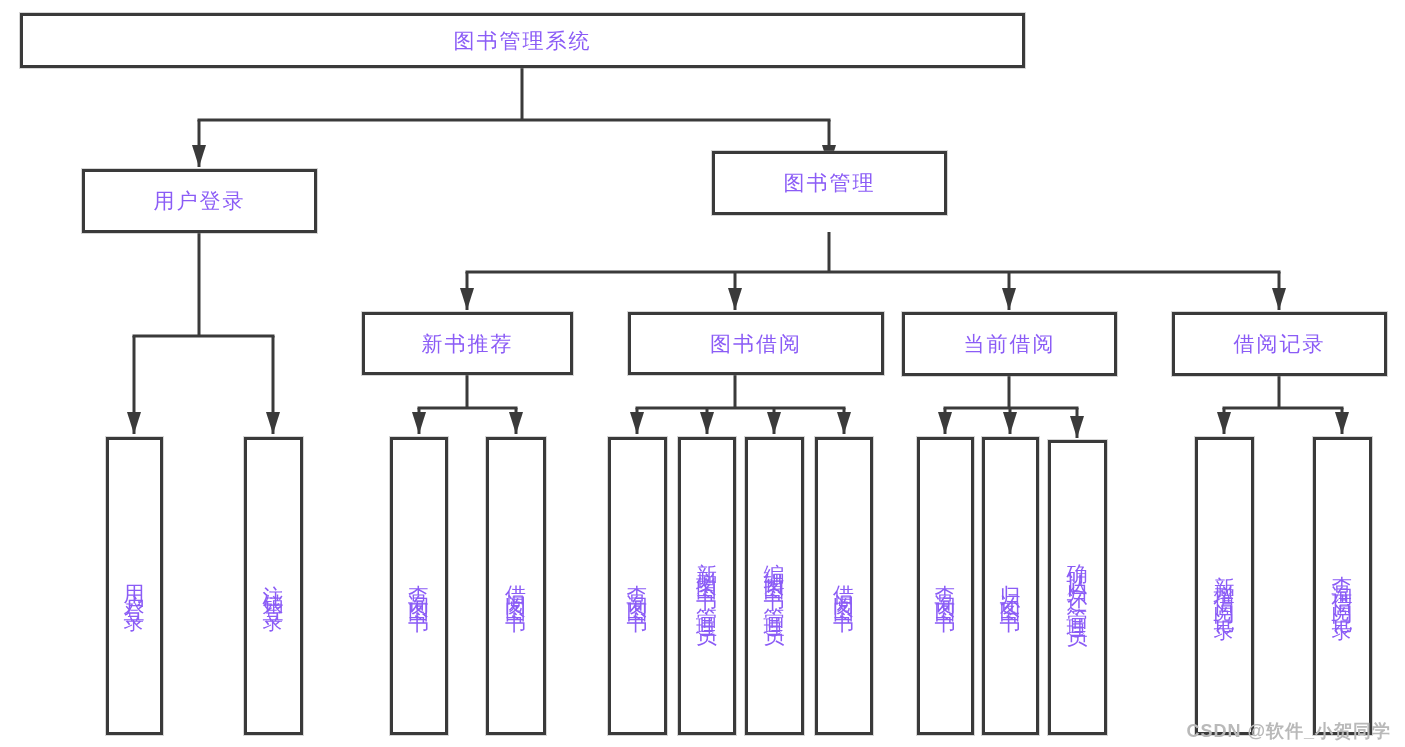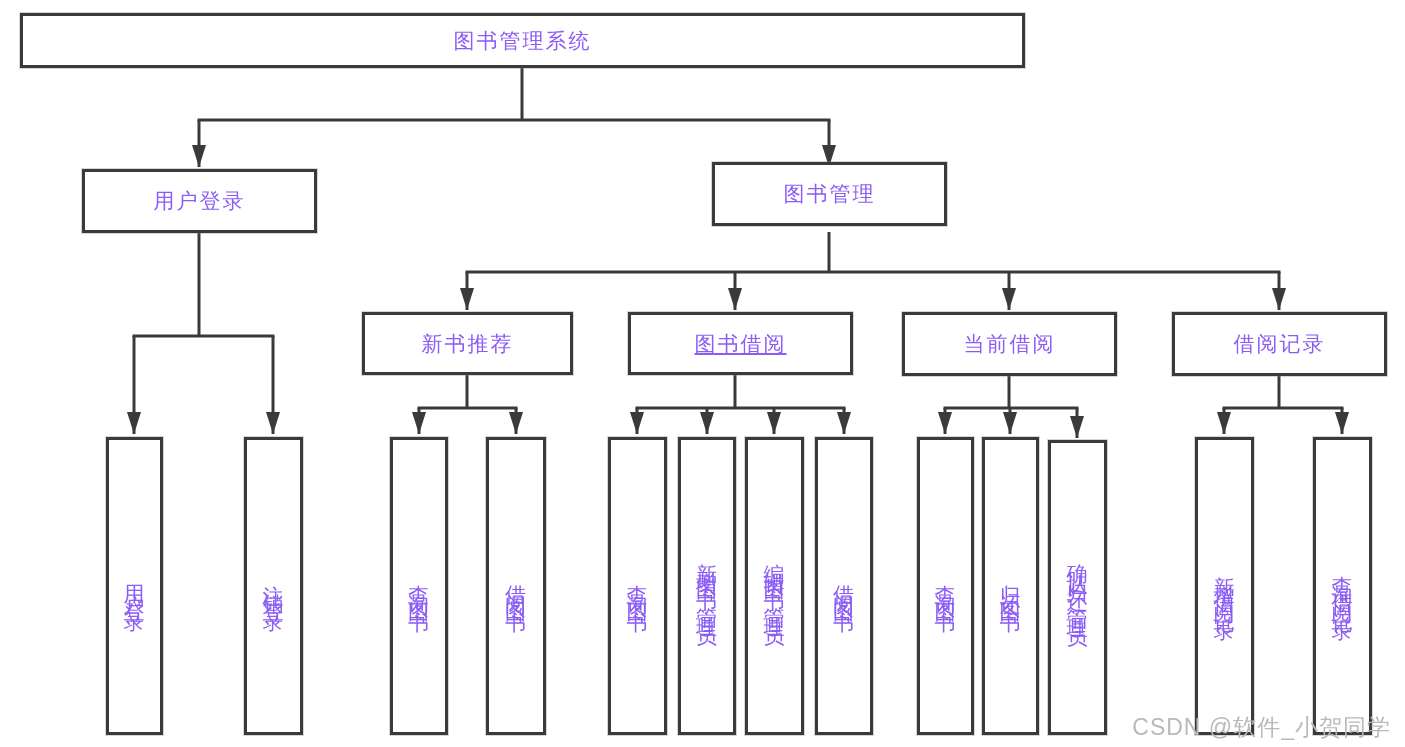--- a/index.html
+++ b/index.html
@@ -29,25 +29,26 @@
     writing-mode:vertical-rl;
     text-orientation:mixed;
     font-size:21px;
     letter-spacing:9px;
     line-height:1;
     white-space:nowrap;
   }
   .watermark{
     position:absolute;
     right:14px;bottom:4px;
-    font-size:23px;
+    font-size:18px;
     color:#b9b9b9;
     letter-spacing:1px;
     z-index:3;
     white-space:nowrap;
+    font-weight:bold;
   }
 </style>
 </head>
 <body>
 
 <div id="stage">
 
   <svg id="connectors" viewBox="0 0 1405 747" xmlns="http://www.w3.org/2000/svg">
     <defs>
       <marker id="ah" markerUnits="userSpaceOnUse" markerWidth="26" markerHeight="18" refX="22" refY="9" orient="auto">
@@ -91,28 +92,28 @@
     </g>
   </svg>
 
   <div class="node" style="left:20px;top:13px;width:1005px;height:55px;">
     <span class="h-label">图书管理系统</span>
   </div>
 
   <div class="node" style="left:82px;top:169px;width:235px;height:64px;">
     <span class="h-label">用户登录</span>
   </div>
-  <div class="node" style="left:712px;top:162px;width:235px;height:64px;">
+  <div class="node" style="left:712px;top:151px;width:235px;height:64px;">
     <span class="h-label">图书管理</span>
   </div>
 
   <div class="node" style="left:362px;top:312px;width:211px;height:63px;font-family:Liberation Serif, serif;">
     <span class="h-label">新书推荐</span>
   </div>
-  <div class="node" style="left:628px;top:312px;width:225px;height:63px;text-decoration:underline;">
+  <div class="node" style="left:628px;top:312px;width:256px;height:63px;">
     <span class="h-label">图书借阅</span>
   </div>
   <div class="node" style="left:902px;top:312px;width:215px;height:64px;">
     <span class="h-label">当前借阅</span>
   </div>
   <div class="node" style="left:1172px;top:312px;width:215px;height:64px;text-align:right;">
     <span class="h-label">借阅记录</span>
   </div>
 
   <div class="node" style="left:106px;top:437px;width:57px;height:298px;">

